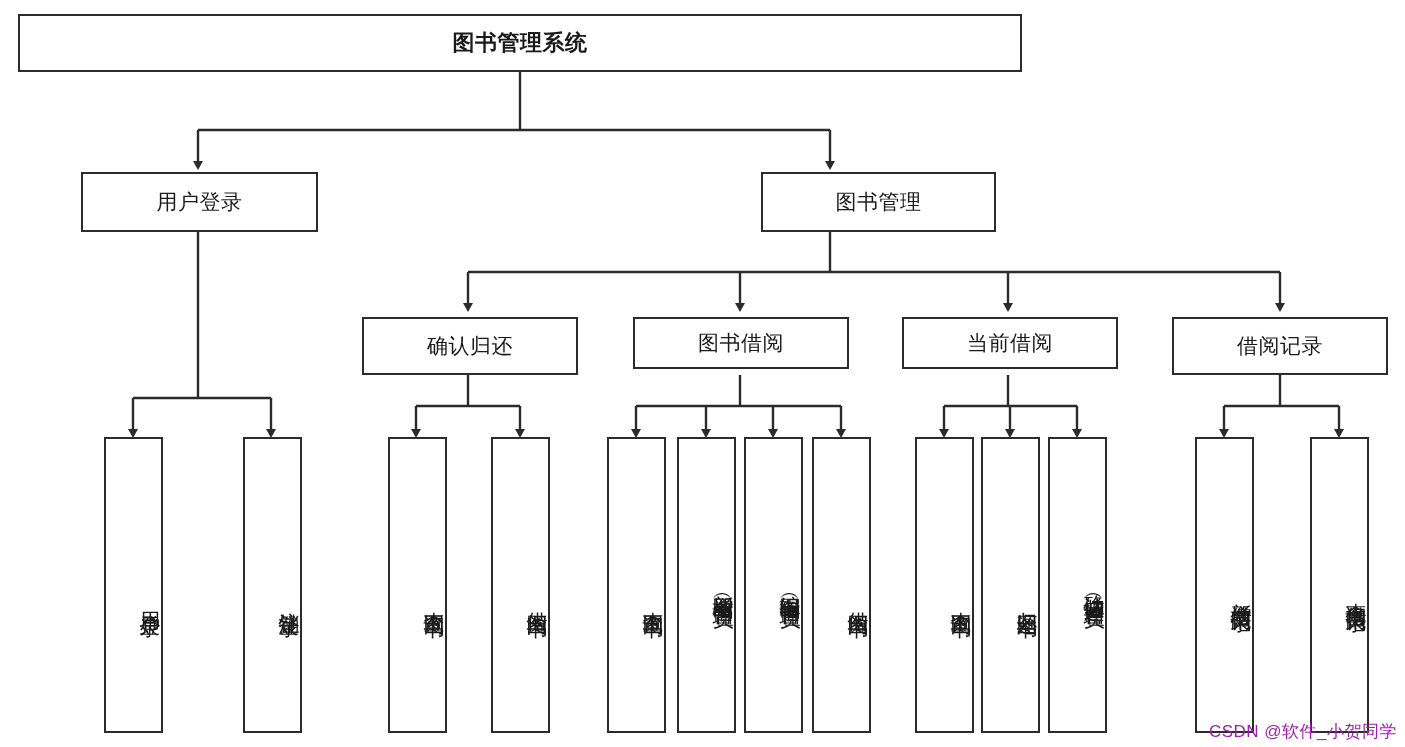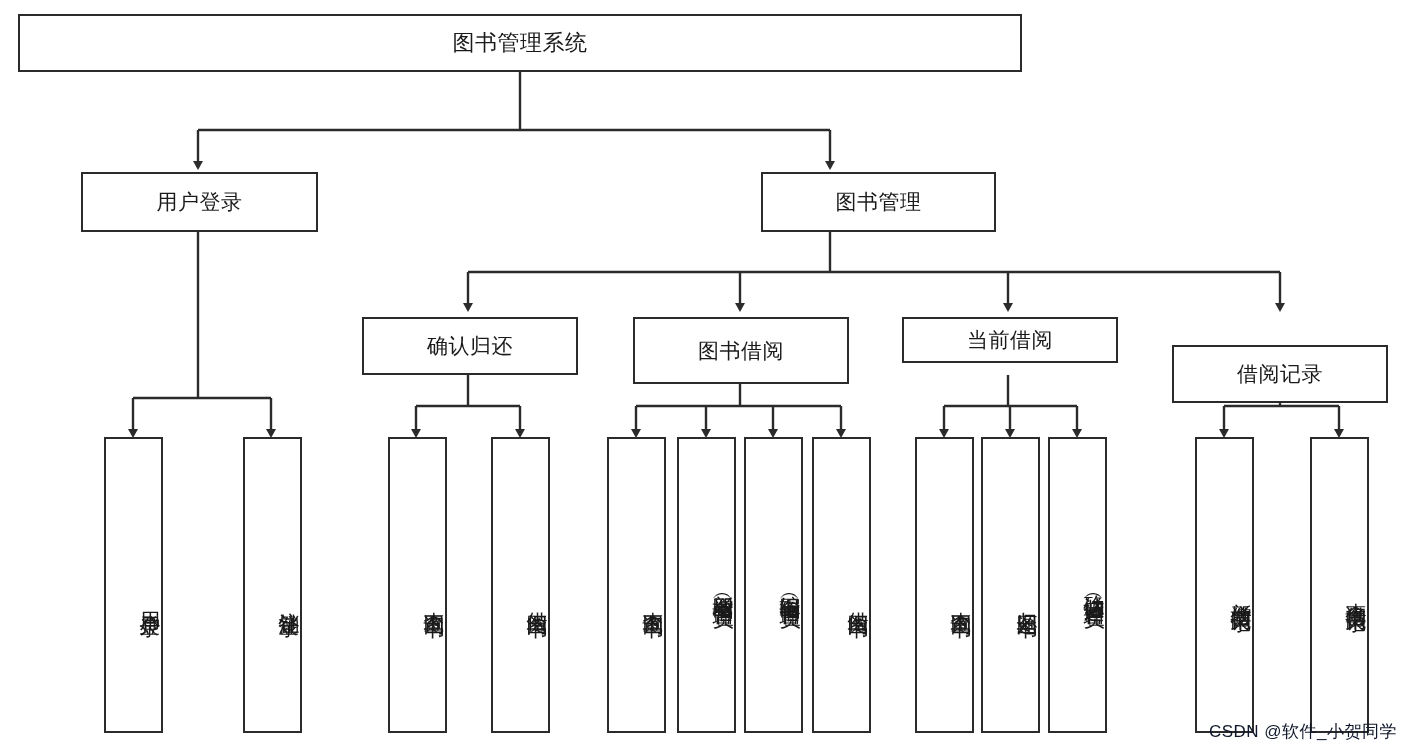--- a/index.html
+++ b/index.html
@@ -49,27 +49,27 @@
     padding: 6px 0;
     align-items: flex-start;
     justify-content: center;
   }
   .node.vert .vlabel {
     writing-mode: vertical-rl;
     text-orientation: upright;
     display: block;
     margin-top: 28px;
   }
-  .node.root { font-size: 22px; }
+  .node.root { font-size: 22px; font-weight: bold; }
   .watermark {
     position: absolute;
     right: 8px;
     bottom: 4px;
     font-size: 17px;
-    color: #0f172a;
+    color: #a21caf;
     white-space: nowrap;
     letter-spacing: 0.5px;
     text-align: center;
   }
 </style>
 </head>
 <body>
 
 <div id="canvas">
 
@@ -122,23 +122,23 @@
       <path d="M1339,406 L1339,430" marker-end="url(#arrow)"></path>
     </g>
   </svg>
 
   <div class="node horiz root" style="left:18px; top:14px; width:1004px; height:58px;">图书管理系统</div>
 
   <div class="node horiz" style="left:81px; top:172px; width:237px; height:60px;">用户登录</div>
   <div class="node horiz" style="left:713px; top:172px; width:235px; height:60px;margin-left:48px;">图书管理</div>
 
   <div class="node horiz" style="left:362px; top:317px; width:216px; height:58px;">确认归还</div>
-  <div class="node horiz" style="left:633px; top:317px; width:216px; height:67px;">图书借阅</div>
-  <div class="node horiz" style="left:902px; top:317px; width:216px; height:46px;">当前借阅</div>
-  <div class="node horiz" style="left:1172px; top:317px; width:216px; height:58px;margin-top:28px;">借阅记录</div>
+  <div class="node horiz" style="left:633px; top:317px; width:216px; height:52px;">图书借阅</div>
+  <div class="node horiz" style="left:902px; top:317px; width:216px; height:52px;">当前借阅</div>
+  <div class="node horiz" style="left:1172px; top:317px; width:216px; height:58px;">借阅记录</div>
 
   <div class="node vert" style="left:104px; top:437px; width:59px; height:296px;">
     <span class="vlabel">用户登录</span>
   </div>
   <div class="node vert" style="left:243px; top:437px; width:59px; height:296px;">
     <span class="vlabel">注销登录</span>
   </div>
 
   <div class="node vert" style="left:388px; top:437px; width:59px; height:296px;">
     <span class="vlabel">查询图书</span>

